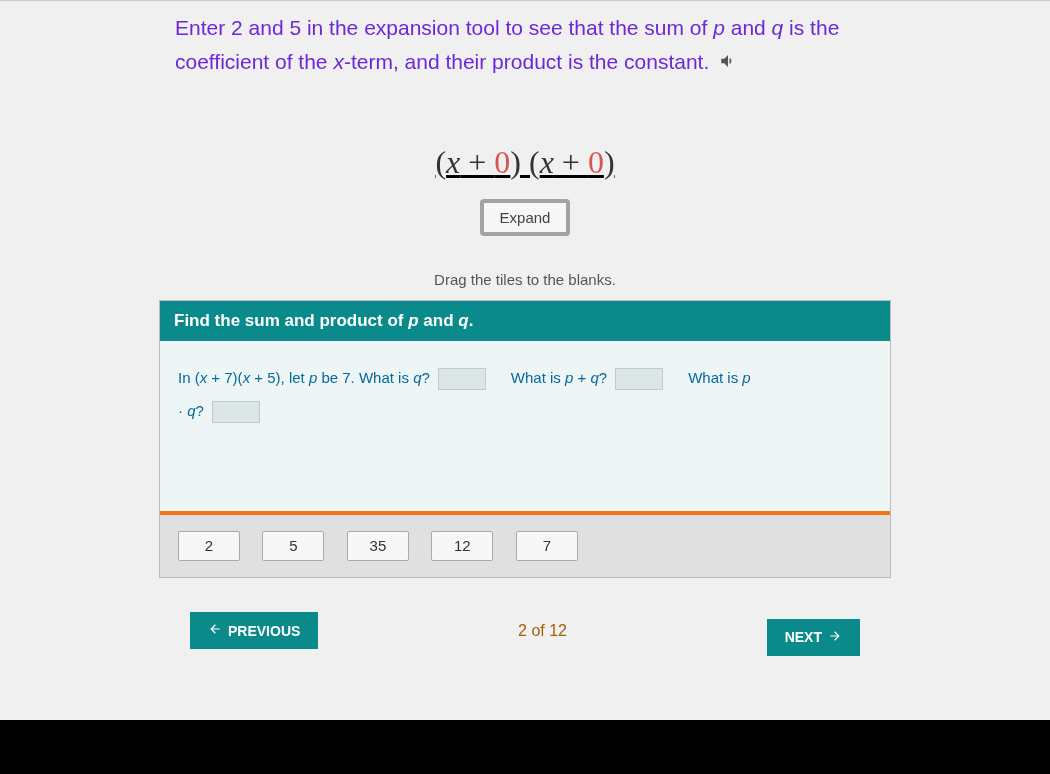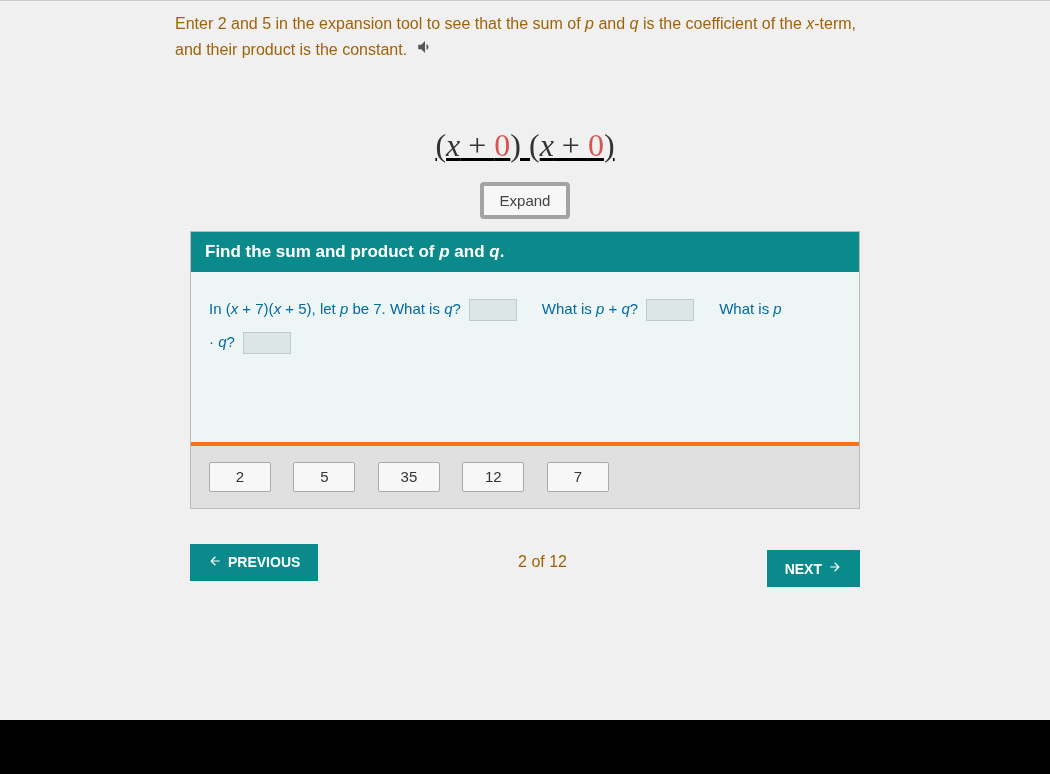--- a/index.html
+++ b/index.html
@@ -18,22 +18,22 @@
     .page {
       background: #f0f0f0;
       width: 100%;
       height: 720px;
       padding-top: 10px;
       border-top: 1px solid #ccc;
     }
     .instruction {
       margin: 0 auto;
       width: 700px;
-      font-size: 16px;
-      color: #a16207;
+      font-size: 21px;
+      color: #6d28d9;
       line-height: 1.6;
     }
     .instruction .italic {
       font-style: italic;
     }
     .audio-icon {
       display: inline-block;
       vertical-align: middle;
       margin-left: 4px;
     }
@@ -61,21 +61,21 @@
       color: #444;
       cursor: pointer;
     }
     .drag-instruction {
       text-align: center;
       margin-top: 35px;
       font-size: 15px;
       color: #555;
     }
     .activity-box {
-      width: 670px;
+      width: 732px;
       margin: 12px auto 0;
       border: 1px solid #bbb;
       background: #fff;
     }
     .activity-header {
       background: #0a8a8a;
       color: #fff;
       font-weight: bold;
       font-size: 17px;
       padding: 10px 14px;
@@ -175,20 +175,21 @@
     </span>
   </div>
 
   <div class="expression-area">
     <div class="expression">
       <span>(</span><span class="italic">x</span><span> + </span><span class="red">0</span><span>)</span><span>  </span><span>(</span><span class="italic">x</span><span> + </span><span class="red">0</span><span>)</span>
     </div>
     <button class="expand-btn">Expand</button>
   </div>
 
+  <div class="drag-instruction">Drag the tiles to the blanks.</div>
 
   <div class="activity-box">
     <div class="activity-header">
       <span>Find the sum and product of </span><span class="italic">p</span><span> and </span><span class="italic">q</span><span>.</span>
     </div>
     <div class="activity-body">
       <span class="question-line">
         <span>In (</span><span class="italic">x</span><span> + 7)(</span><span class="italic">x</span><span> + 5), let </span><span class="italic">p</span><span> be 7. What is </span><span class="italic">q</span><span>?</span>
       </span>
       <span class="blank"></span>

